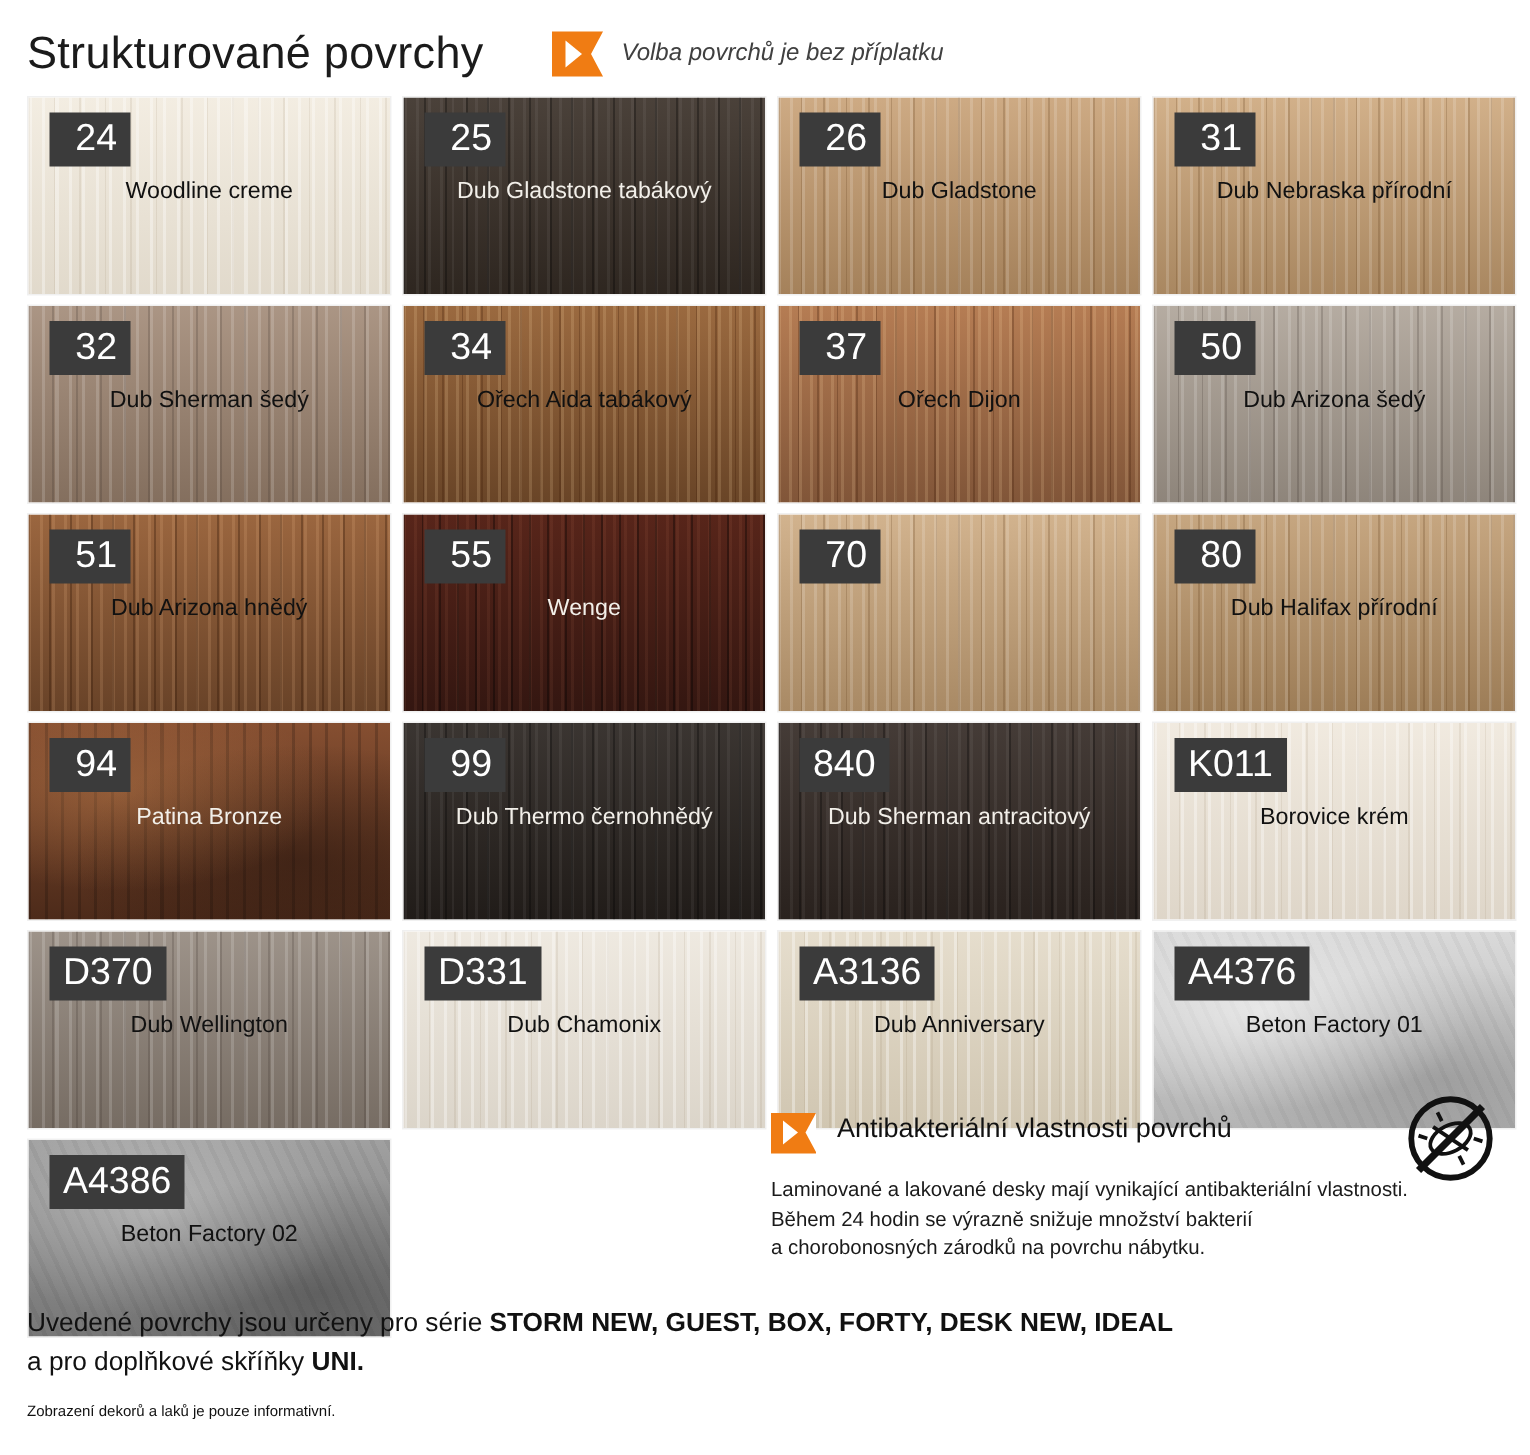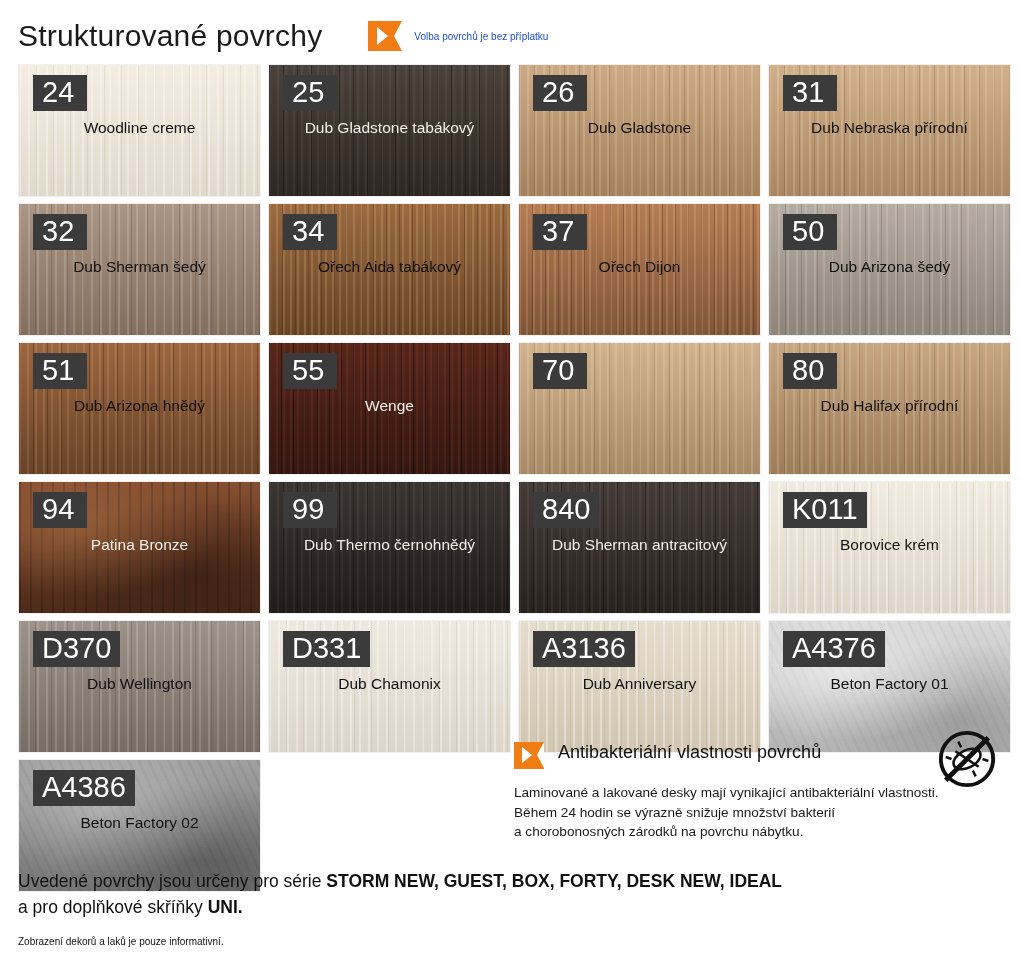--- a/index.html
+++ b/index.html
@@ -61,23 +61,24 @@
     position: absolute;
     right: 0;
     top: 0;
     width: 0;
     height: 0;
     border-top: 15px solid transparent;
     border-bottom: 15px solid transparent;
     border-right: 8px solid #ffffff;
   }
   .header-note {
-    font-size: 10px;
-    color: #1d4ed8;
+    font-size: 16px;
+    color: #404040;
     white-space: nowrap;
+    font-style: italic;
   }
 
   
   .grid {
     display: grid;
     grid-template-columns: repeat(4, 243px);
     grid-auto-rows: 133px;
     column-gap: 7px;
     row-gap: 6px;
   }
@@ -92,23 +93,23 @@
     inset: 0;
   }
   .code {
     position: absolute;
     left: 14px;
     top: 10px;
     min-width: 36px;
     padding: 2px 9px 4px 9px;
     background: #3b3b3b;
     color: #ffffff;
-    font-size: 29px;
+    font-size: 25px;
     line-height: 30px;
-    text-align: left;
+    text-align: right;
     font-weight: 400;
   }
   .name {
     position: absolute;
     left: 0;
     right: 0;
     top: 53px;
     text-align: center;
     font-size: 15.5px;
     line-height: 20px;

